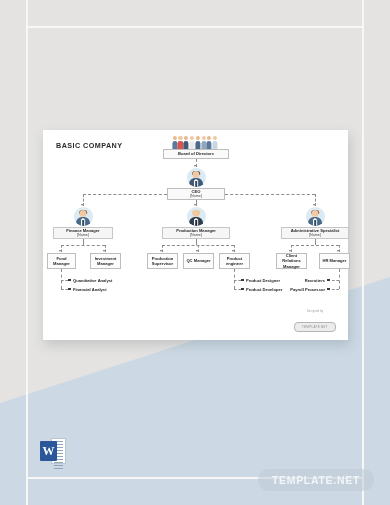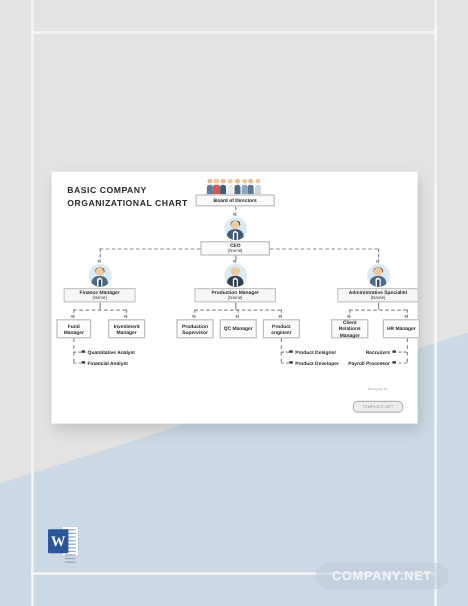--- a/index.html
+++ b/index.html
@@ -98,21 +98,21 @@
     font-size: 10.5px;
     letter-spacing: 0.7px;
     white-space: nowrap;
   }
   .watermark b { font-weight: bold; }
   .watermark span { font-weight: bold; }
 
   
   .sheet {
     position: absolute;
-    left: 43px; top: 143px;
+    left: 43px; top: 130px;
     width: 305px; height: 210px;
     background: #ffffff;
     box-shadow: 2px 5px 11px rgba(60,75,90,0.20);
   }
 
   .doc-title {
     position: absolute;
     left: 13px; top: 10px;
     font-size: 7.2px;
     font-weight: bold;
@@ -291,28 +291,27 @@
       <i></i>
       <i></i>
       <i></i>
       <i></i>
       <i></i>
   </div>
   <div class="w-tab">W</div>
 </div>
 
 <div class="watermark">
-  <b>COMPANY</b><span>.NET</span>
+  <b>TEMPLATE</b><span>.NET</span>
 </div>
 
 <div class="sheet">
 
   <div class="doc-title">
     <div>BASIC COMPANY</div>
-    <div>ORGANIZATIONAL CHART</div>
   </div>
 
   <div class="chart">
 
     <div class="group-photo" style="left:129px; top:6px;">
       <div class="gp">
           <div class="gh" style="background:#e8b98c"></div>
           <div class="gb" style="background:#5b7a9b"></div>
         </div>
       <div class="gp">

